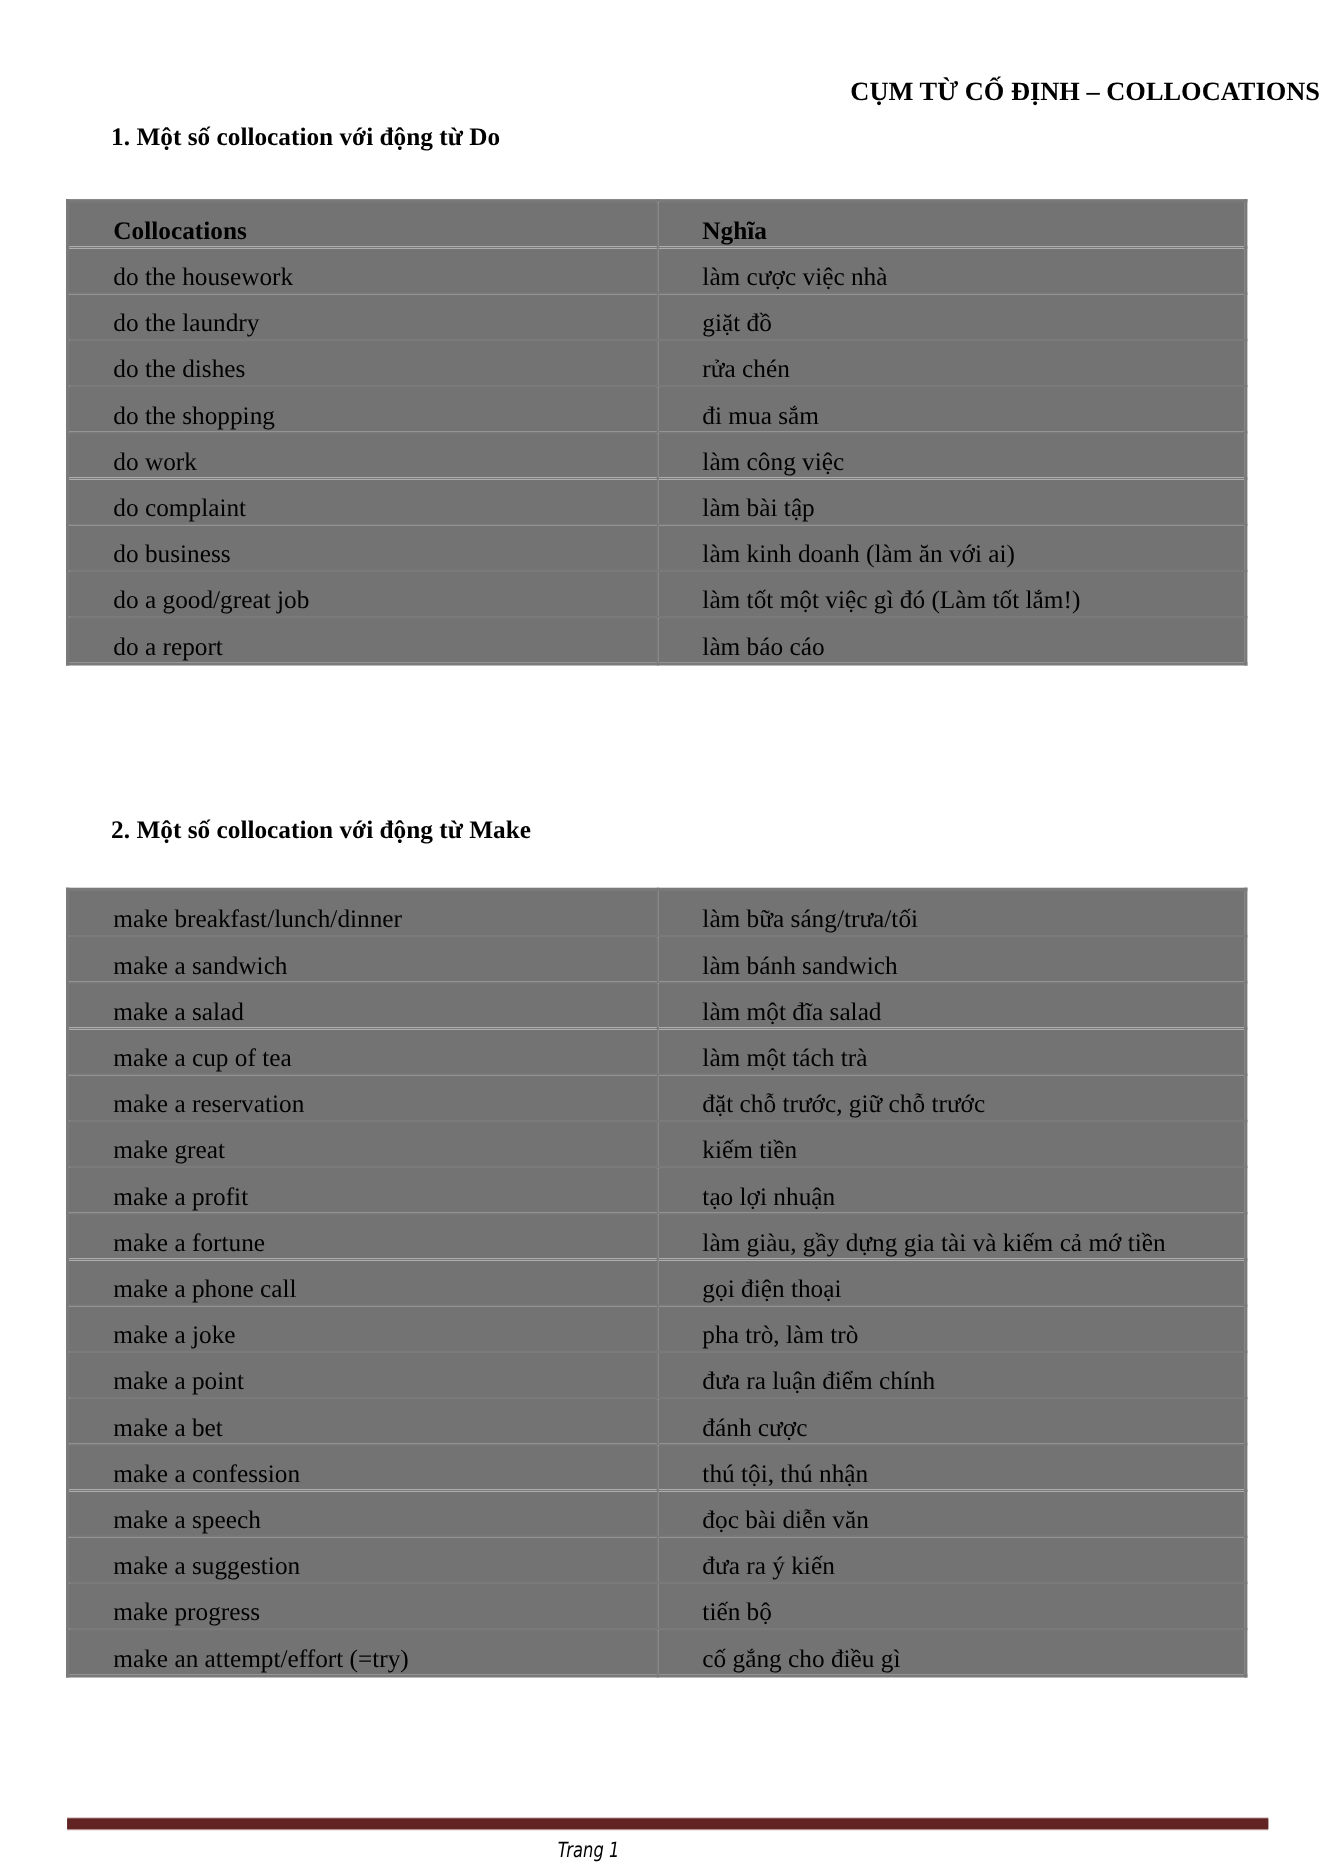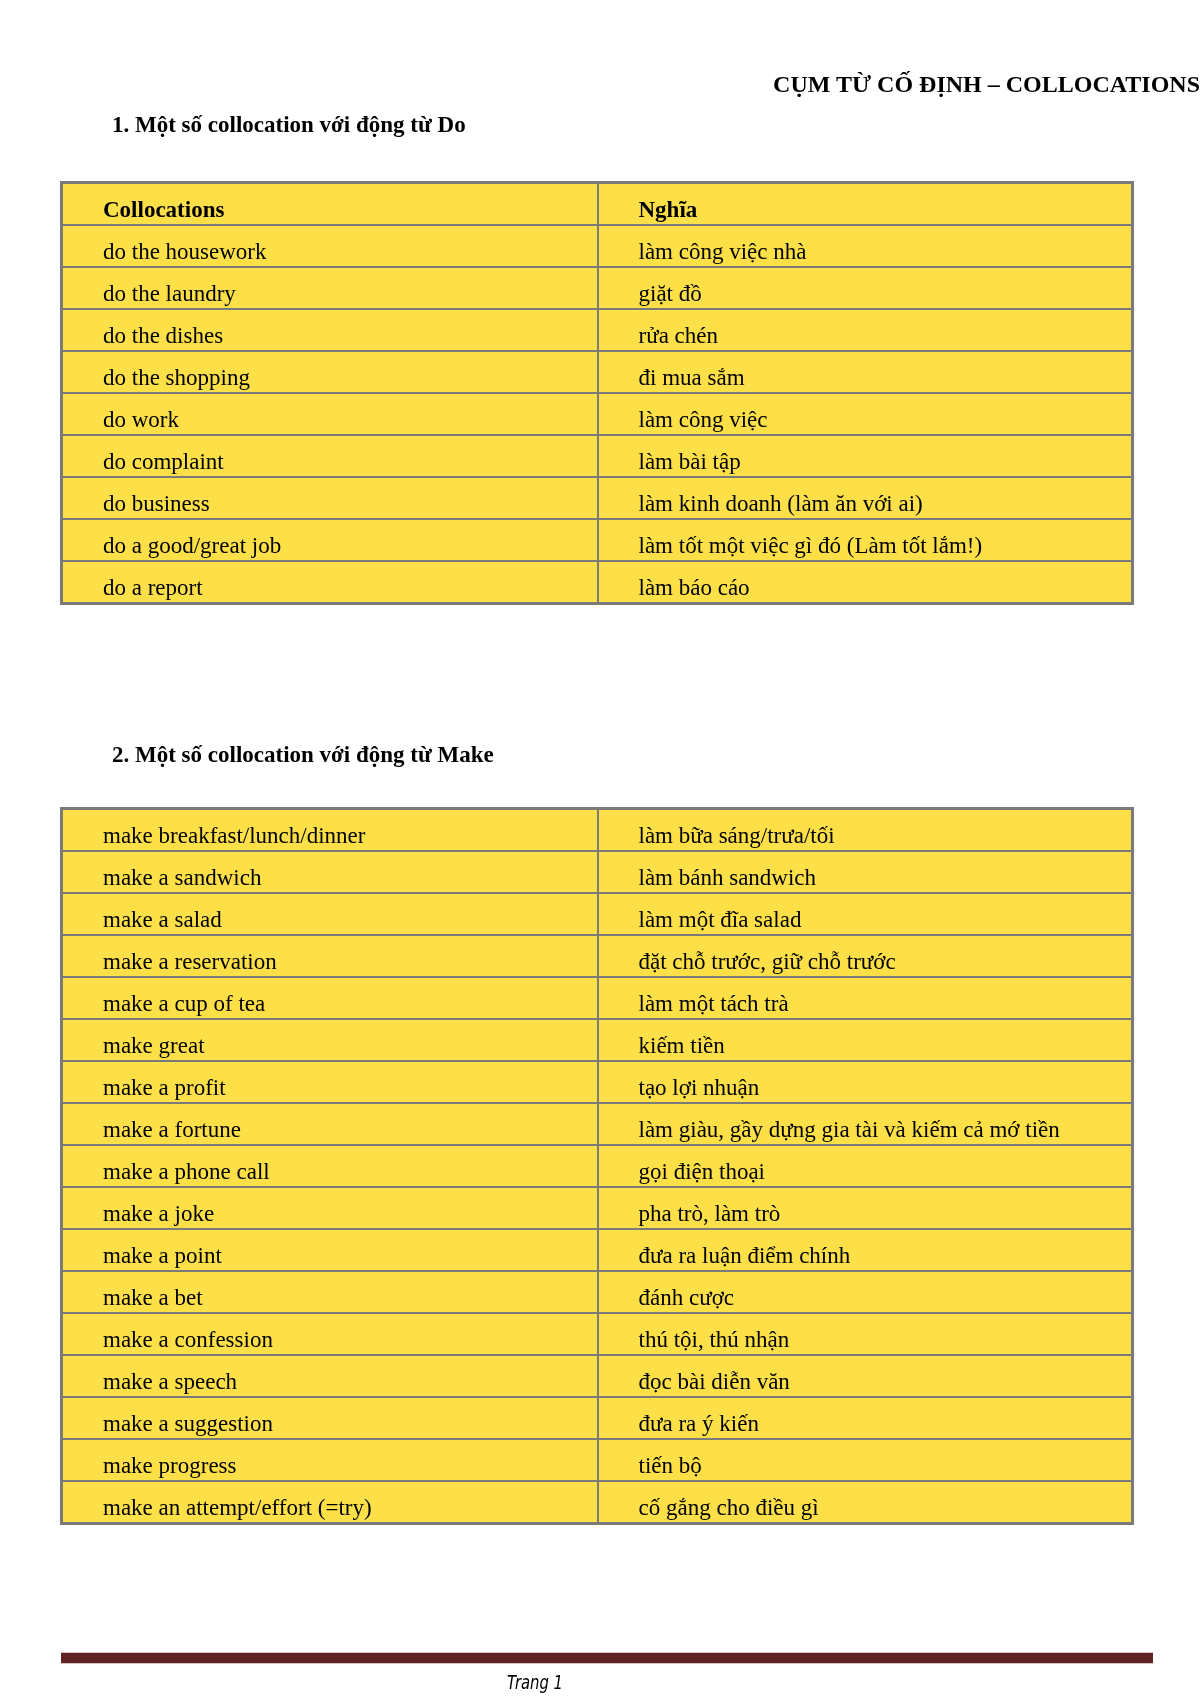--- a/index.html
+++ b/index.html
@@ -6,35 +6,35 @@
     body {
       width: 1200px; height: 1698px; position: relative; overflow: hidden;
       font-family: "Liberation Serif", "DejaVu Serif", serif;
       color: #000;
     }
     .doc-title {
       position: absolute; left: 0; width: 1200px; top: 68px;
       text-align: right; font-weight: bold; font-size: 24px; line-height: 32px;
     }
     .section-heading {
-      position: absolute; left: 112px; font-weight: bold; font-size: 23px; line-height: 30px;
+      position: absolute; left: 101px; font-weight: bold; font-size: 23px; line-height: 30px;
     }
     #h1 { top: 110px; }
     #h2 { top: 740px; }
     table.colloc {
       position: absolute; left: 60px; width: 1071px;
       border-collapse: collapse; table-layout: fixed;
       border: 3px solid #7a7a7a;
     }
     #do-table { top: 181px; }
     #make-table { top: 807px; border-radius: 15px; }
     table.colloc col.c1 { width: 536px; }
     table.colloc col.c2 { width: 535px; }
     table.colloc td {
-      background: #fde047;
+      background: #737373;
       border: 2px solid #7a7a7a;
       height: 38px;
       padding: 0 0 0 40px;
       font-size: 23px;
       line-height: 24px;
       vertical-align: bottom;
       padding-bottom: 2px;
       white-space: nowrap;
       overflow: hidden;
     }
@@ -63,21 +63,21 @@
       <col class="c1">
       <col class="c2">
     </colgroup>
   <tbody>
     <tr>
       <td class="hdr">Collocations</td>
       <td class="hdr">Nghĩa</td>
     </tr>
     <tr>
         <td>do the housework</td>
-        <td>làm công việc nhà</td>
+        <td>làm cược việc nhà</td>
       </tr>
     <tr>
         <td>do the laundry</td>
         <td>giặt đồ</td>
       </tr>
     <tr>
         <td>do the dishes</td>
         <td>rửa chén</td>
       </tr>
     <tr>
@@ -121,26 +121,26 @@
       </tr>
     <tr>
         <td>make a sandwich</td>
         <td>làm bánh sandwich</td>
       </tr>
     <tr>
         <td>make a salad</td>
         <td>làm một đĩa salad</td>
       </tr>
     <tr>
+        <td>make a cup of tea</td>
+        <td>làm một tách trà</td>
+      </tr>
+    <tr>
         <td>make a reservation</td>
         <td>đặt chỗ trước, giữ chỗ trước</td>
-      </tr>
-    <tr>
-        <td>make a cup of tea</td>
-        <td>làm một tách trà</td>
       </tr>
     <tr>
         <td>make great</td>
         <td>kiếm tiền</td>
       </tr>
     <tr>
         <td>make a profit</td>
         <td>tạo lợi nhuận</td>
       </tr>
     <tr>

